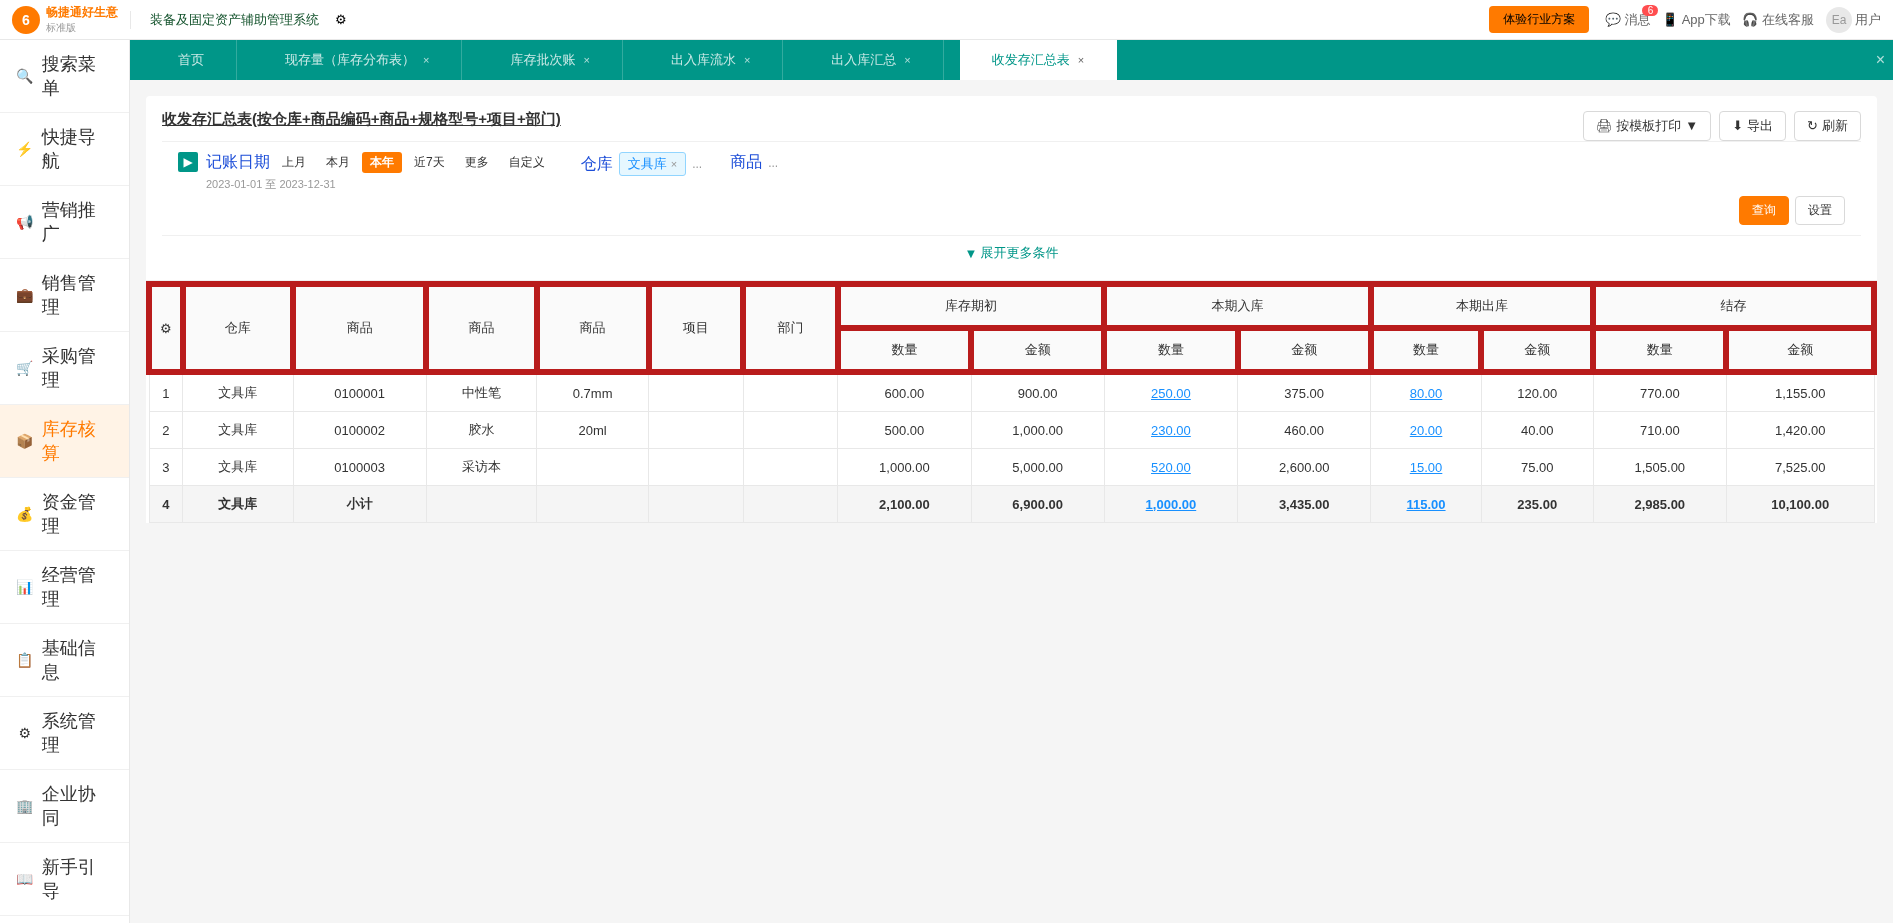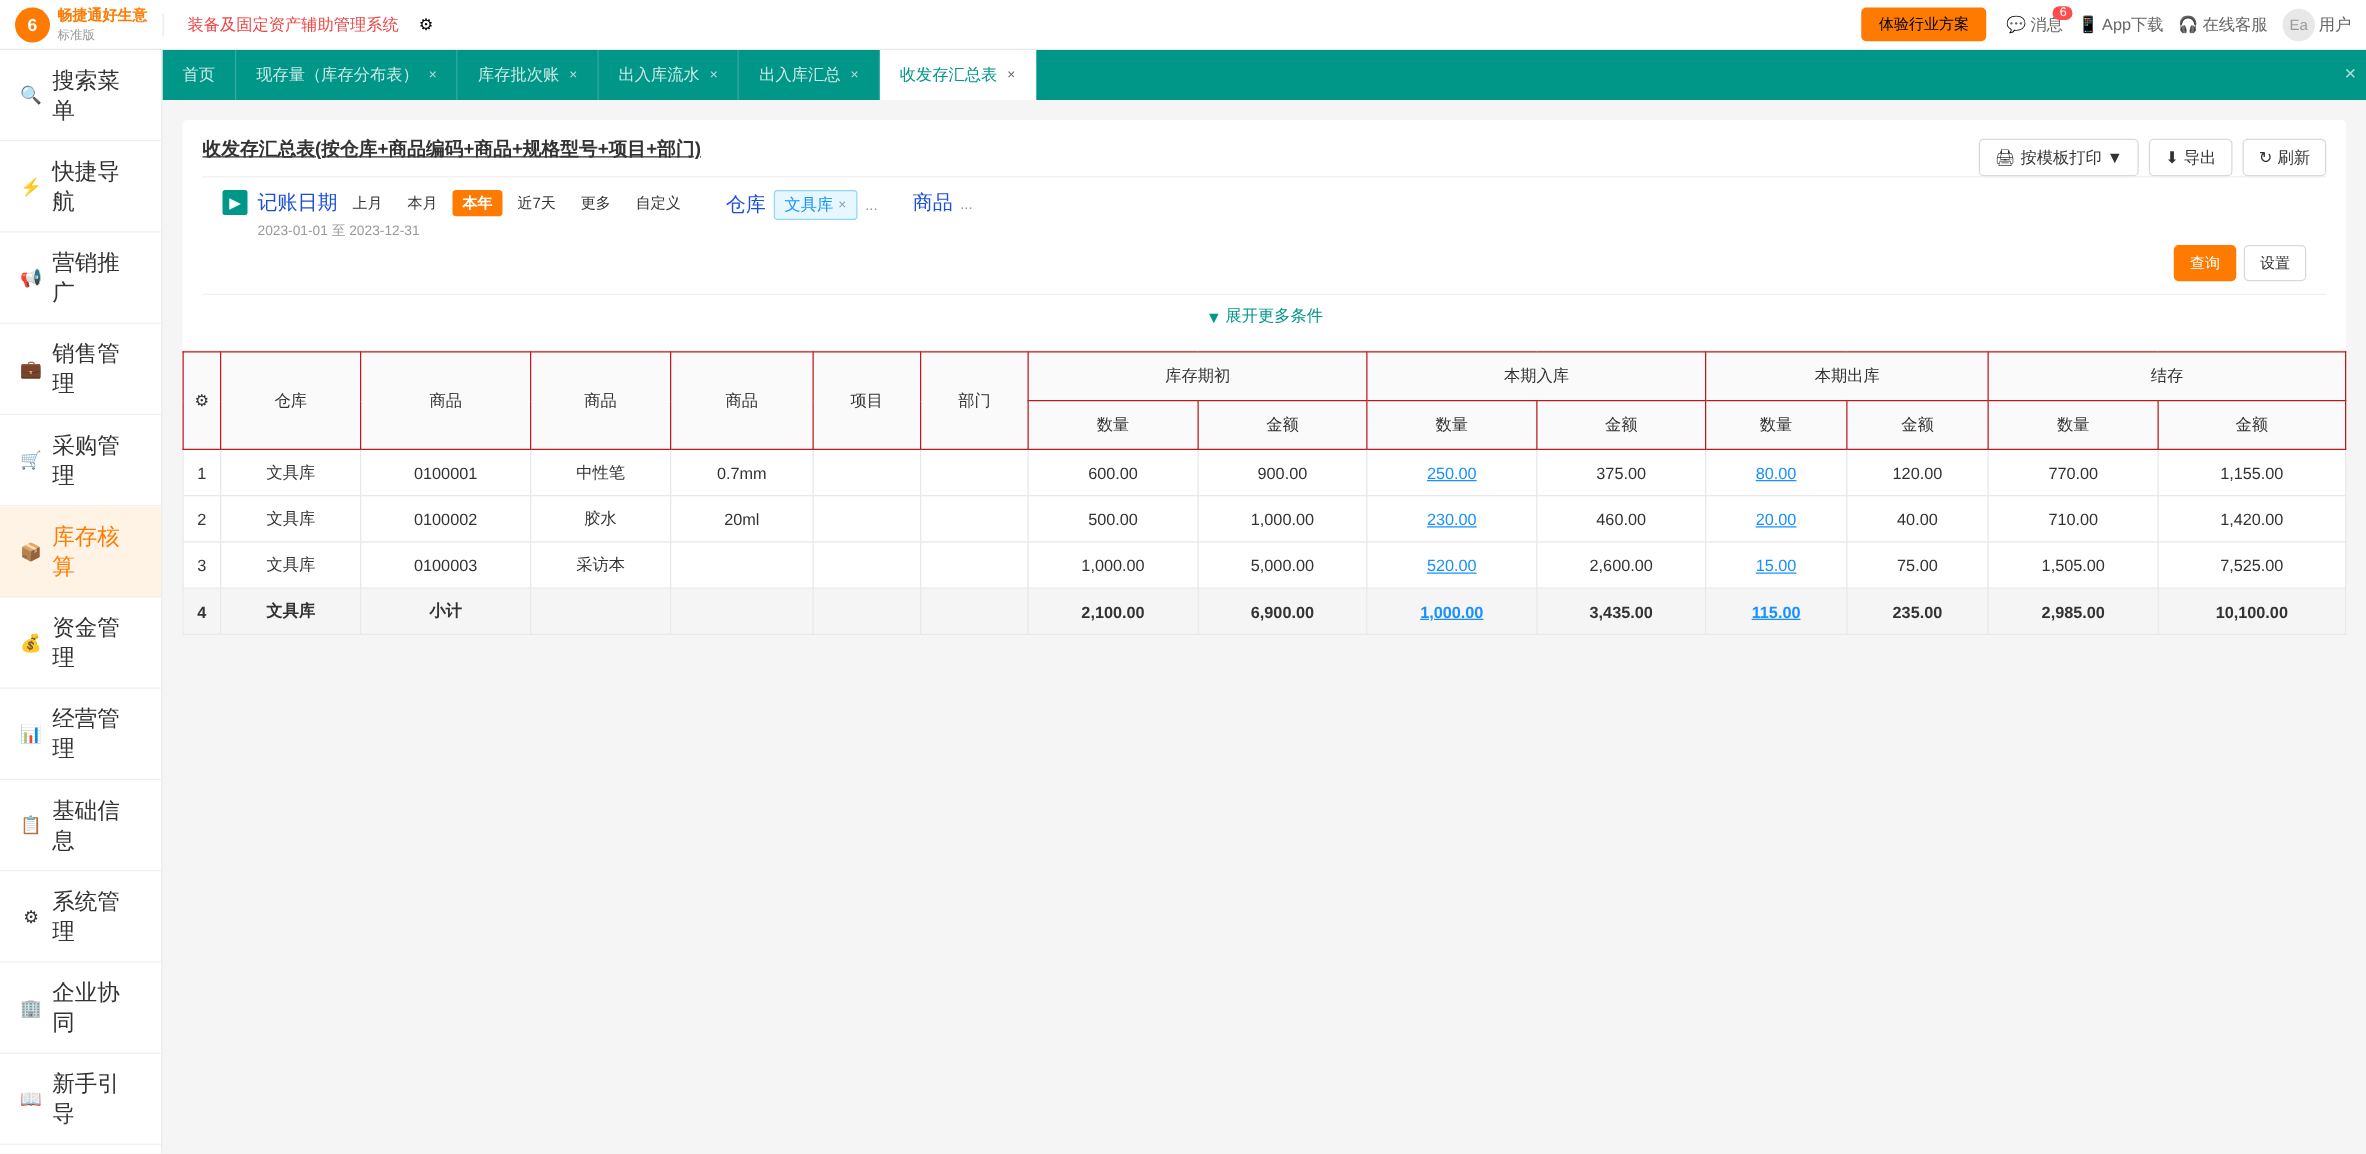--- a/index.html
+++ b/index.html
@@ -3,21 +3,21 @@
   <meta charset="utf-8">
   <style>
     * { box-sizing: border-box; margin: 0; padding: 0; font-family: 'Microsoft YaHei', Arial, sans-serif; font-size: 13px; }
     body { background: #f5f5f5; display: flex; flex-direction: column; height: 923px; overflow: hidden; }
     
     
     .top-bar { background: #fff; height: 40px; display: flex; align-items: center; padding: 0 12px; border-bottom: 1px solid #e8e8e8; justify-content: space-between; flex-shrink: 0; }
     .top-bar-left { display: flex; align-items: center; gap: 8px; }
     .logo-area { display: flex; align-items: center; gap: 6px; }
     .logo-icon { width: 28px; height: 28px; background: #ff7a00; border-radius: 50%; display: flex; align-items: center; justify-content: center; color: white; font-weight: bold; font-size: 14px; }
-    .system-title { color: #ef4444; font-size: 13px; border-left: 1px solid #e8e8e8; padding-left: 19px; margin-left: 4px; }
+    .system-title { color: #14532d; font-size: 13px; border-left: 1px solid #e8e8e8; padding-left: 19px; margin-left: 4px; }
     .top-bar-actions { display: flex; align-items: center; gap: 16px; }
     .top-btn { background: #ff7a00; color: #000000; border: none; padding: 5px 14px; border-radius: 4px; cursor: pointer; font-size: 12px; }
     .top-icon-group { display: flex; align-items: center; gap: 12px; color: #666; font-size: 12px; }
     .icon-item { display: flex; align-items: center; gap: 3px; cursor: pointer; position: relative; }
     .badge { background: #ff4d4f; color: white; border-radius: 8px; padding: 0 4px; font-size: 10px; position: absolute; top: -6px; right: -8px; min-width: 16px; text-align: center; }
     .user-avatar { width: 26px; height: 26px; background: #e8e8e8; border-radius: 50%; display: flex; align-items: center; justify-content: center; color: #999; font-size: 12px; }
 
     
     .main-layout { display: flex; flex: 1; overflow: hidden; }
 
@@ -26,21 +26,21 @@
     .sidebar-item { display: flex; align-items: center; gap: 8px; padding: 12px 16px; cursor: pointer; color: #333; border-bottom: 1px solid #f0f0f0; }
     .sidebar-item.active { background: #fff3e6; color: #ff7a00; }
     .sidebar-item .s-icon { font-size: 14px; width: 18px; text-align: center; }
     .sidebar-item .s-label { font-size: 18px; }
 
     
     .content-area { flex: 1; display: flex; flex-direction: column; overflow: hidden; }
 
     
     .tab-bar { background: #009688; display: flex; align-items: center; height: 40px; flex-shrink: 0; }
-    .tab-item { display: flex; align-items: center; gap: 6px; padding: 0 16px; height: 100%; color: rgba(255,255,255,0.8); cursor: pointer; font-size: 13px; border-right: 1px solid rgba(255,255,255,0.2); }
+    .tab-item { display: flex; align-items: center; gap: 6px; padding: 0 32px; height: 100%; color: rgba(255,255,255,0.8); cursor: pointer; font-size: 13px; border-right: 1px solid rgba(255,255,255,0.2); margin-left: 16px; }
     .tab-item.active { background: #fff; color: #009688; font-weight: 500; }
     .tab-close { color: rgba(255,255,255,0.7); font-size: 11px; cursor: pointer; margin-left: 2px; }
     .tab-item.active .tab-close { color: #999; }
     .tab-close-main { color: rgba(255,255,255,0.7); margin-left: auto; margin-right: 8px; cursor: pointer; font-size: 16px; }
 
     
     .page-content { flex: 1; overflow-y: auto; padding: 16px; background: #f5f5f5; }
     .page-header { background: #fff; padding: 14px 16px 10px; border-radius: 4px 4px 0 0; margin-bottom: 0; }
     .page-title { font-size: 15px; font-weight: 600; color: #333; margin-bottom: 12px; text-decoration: underline; }
     .page-title-row { display: flex; justify-content: space-between; align-items: center; }
@@ -56,21 +56,21 @@
     .date-btn.active { background: #ff7a00; color: white; border-radius: 3px; font-weight: bold; }
     .date-range { color: #999; font-size: 11px; margin-top: 2px; }
     .warehouse-tag { display: flex; align-items: center; gap: 4px; background: #e6f7ff; border: 1px solid #91d5ff; border-radius: 3px; padding: 2px 8px; color: #1890ff; font-size: 12px; }
     .warehouse-tag .remove { cursor: pointer; color: #999; font-size: 11px; }
     .more-btn { color: #999; font-size: 12px; cursor: pointer; }
     .expand-btn { color: #009688; font-size: 12px; cursor: pointer; display: flex; align-items: center; gap: 3px; }
 
     
     .table-container { background: #fff; border-top: 1px solid #f0f0f0; }
     .data-table { width: 100%; border-collapse: collapse; font-size: 13px; }
-    .data-table th { background: #fafafa; color: #333; font-weight: 500; padding: 10px 8px; border: 1px solid #b91c1c; text-align: center; white-space: nowrap; }
+    .data-table th { background: #fafafa; color: #333; font-weight: 500; padding: 10px 8px; border: 6px solid #b91c1c; text-align: center; white-space: nowrap; }
     .data-table td { padding: 9px 8px; border: 1px solid #e8e8e8; text-align: center; color: #333; }
     .data-table .num-link { color: #1890ff; text-decoration: underline; cursor: pointer; }
     .data-table .subtotal td { font-weight: bold; background: #f5f5f5; }
     .col-group-header { text-align: center; }
 
     
     .bottom-total { background: #fff; border-top: 2px solid #e8e8e8; padding: 10px 16px; display: flex; align-items: center; flex-shrink: 0; }
     .total-cell { padding: 0 8px; font-weight: bold; color: #333; min-width: 80px; text-align: center; font-size: 13px; }
 
     .expand-arrow { display: inline-block; width: 20px; height: 20px; background: #009688; color: white; text-align: center; line-height: 20px; border-radius: 2px; cursor: pointer; font-size: 12px; }

